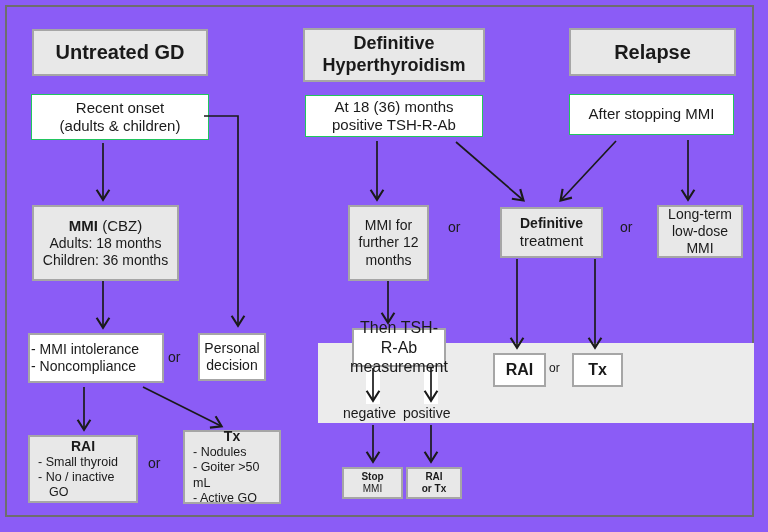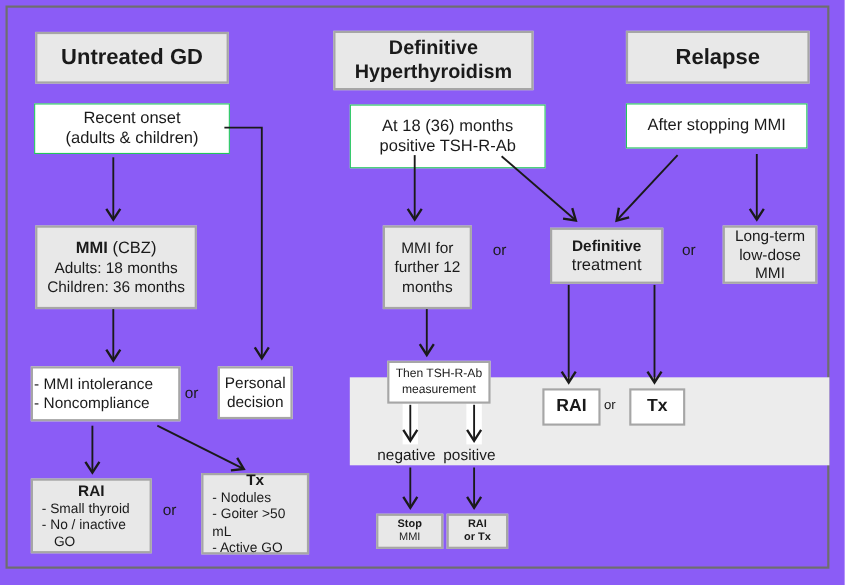--- a/index.html
+++ b/index.html
@@ -11,21 +11,21 @@
   .strip{position:absolute;background:#ffffff;}
   .box{position:absolute;box-sizing:border-box;display:flex;flex-direction:column;
        justify-content:center;align-items:center;text-align:center;line-height:1.22;}
   .hdr{background:#e8e8e8;border:2px solid #a6a6a6;font-weight:bold;font-size:20px;}
   .hdr2{font-size:18px;}
   .gbox{background:#e8e8e8;border:2px solid #a6a6a6;}
   .wbox{background:#ffffff;border:1px solid #22c55e;}
   .wbox2{background:#ffffff;border:2px solid #a6a6a6;}
   .b{font-weight:bold;}
   .fs15{font-size:15px;} .fs14{font-size:14px;} .fs135{font-size:10px;}
-  .fs13{font-size:13px;} .fs115{font-size:11px;}
+  .fs13{font-size:13px;} .fs115{font-size:16px;}
   .fs16{font-size:16px;} .fs18{font-size:14px;}
   .bullets{width:100%;text-align:left;padding-left:8px;box-sizing:border-box;font-size:12.5px;}
   .indent{padding-left:11px;}
   .leftalign{align-items:flex-start;text-align:left;padding-left:1px;}
   .lbl{position:absolute;font-size:14px;text-align:left;}
   .lbl-sm{font-size:12px;}
   svg.arrows{position:absolute;left:0;top:0;pointer-events:none;}
 </style>
 </head>
 <body>
@@ -83,21 +83,21 @@
       <div>-  Goiter &gt;50 mL</div>
       <div>-  Active GO</div>
     </div>
   </div>
 
   <div class="box hdr hdr2" style="left:303px;top:28px;width:182px;height:54px">
     <div>Definitive</div>
     <div>Hyperthyroidism</div>
   </div>
 
-  <div class="box wbox fs15" style="left:318px;top:95px;width:178px;height:58px">
+  <div class="box wbox fs15" style="left:305px;top:95px;width:178px;height:42px">
     <div>At 18 (36) months</div>
     <div>positive TSH-R-Ab</div>
   </div>
 
   <div class="box gbox fs14" style="left:348px;top:205px;width:81px;height:76px">
     <div>MMI for</div>
     <div>further 12</div>
     <div>months</div>
   </div>
 

